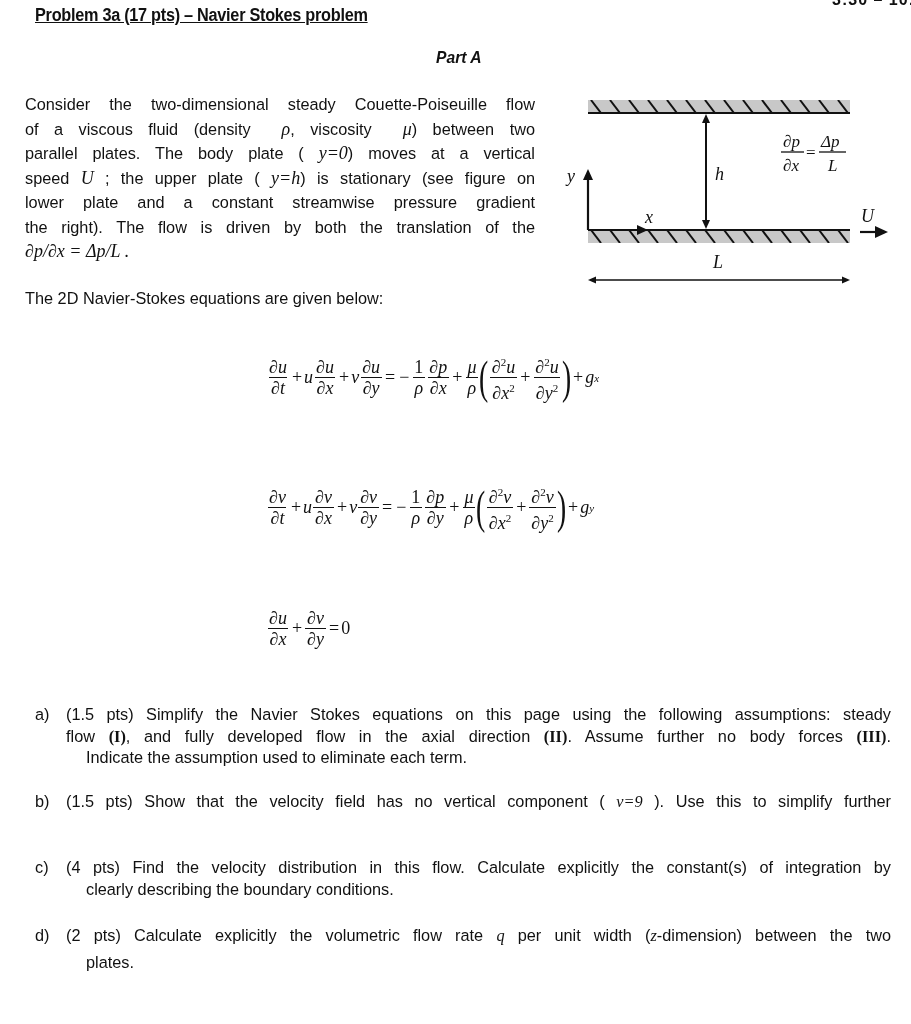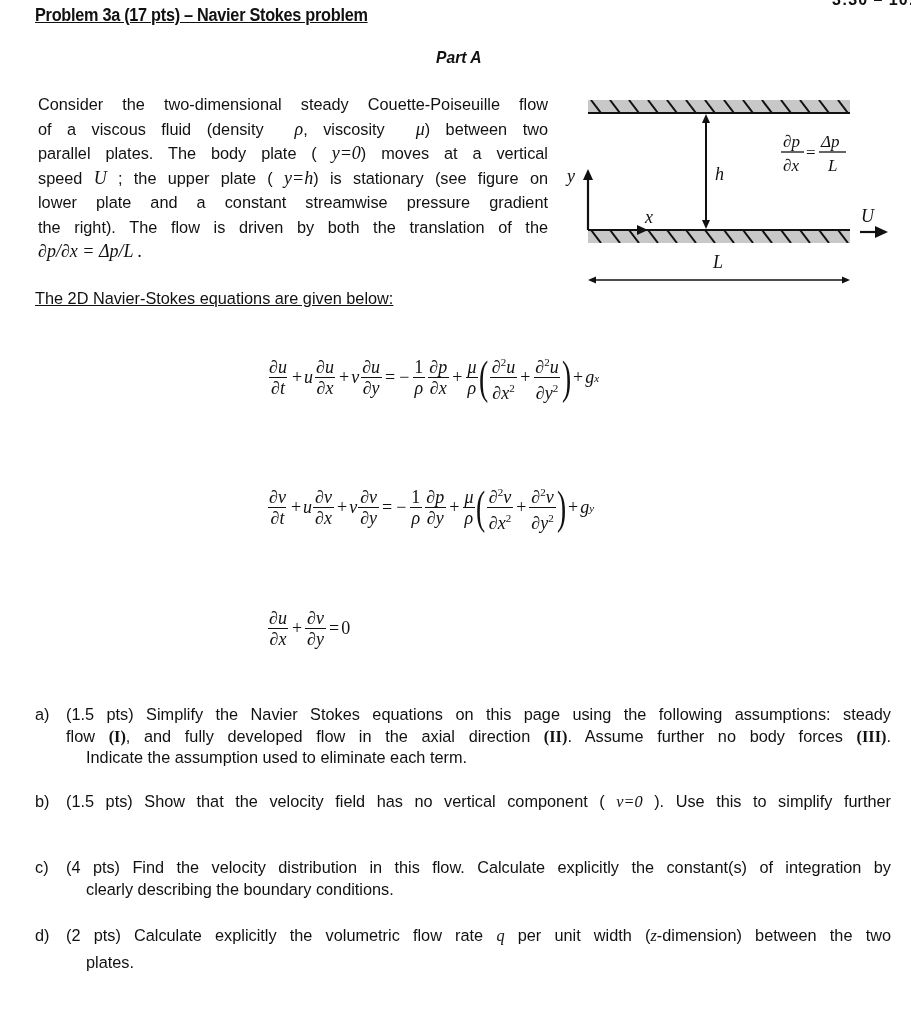--- a/index.html
+++ b/index.html
@@ -2,25 +2,25 @@
 <html><head>
 <meta charset="utf-8">
 <style>
   html, body { margin:0; padding:0; background:#ffffff; }
   body { width:911px; height:1024px; position:relative; overflow:hidden;
          font-family:"Liberation Sans", sans-serif; color:#111; }
   .abs { position:absolute; }
   .clipped-header { position:absolute; top:-9px; left:832px; font-size:16px; font-weight:bold; color:#111; white-space:nowrap; letter-spacing:1px; }
   .title { left:35px; top:5px; font-size:17.5px; font-weight:bold; text-decoration:underline; letter-spacing:-0.3px; transform:scaleX(0.93); transform-origin:left; white-space:nowrap; }
   .parttitle { left:436px; top:48px; font-size:17px; font-weight:bold; font-style:italic; transform:scaleX(0.92); transform-origin:left; }
-  .intro { left:38px; top:92px; width:510px; font-size:16.3px; line-height:24.5px; text-align:justify; }
+  .intro { left:25px; top:92px; width:510px; font-size:16.3px; line-height:24.5px; text-align:justify; }
   .intro .line { display:block; text-align-last:justify; height:24.5px; white-space:nowrap; }
   .intro .line.last { text-align-last:left; }
   .mvar { font-family:"Liberation Serif", serif; font-style:italic; font-size:18px; }
-  .given { left:35px; top:289px; font-size:16.3px;text-decoration:underline; }
+  .given { left:25px; top:289px; font-size:16.3px; }
   
   .eq { position:absolute; display:flex; align-items:center; font-family:"Liberation Serif", serif; font-size:18px; color:#111; }
   .frac { display:inline-flex; flex-direction:column; align-items:center; margin:0 1px; vertical-align:middle; }
   .frac .num { padding:0 2px; line-height:20px; font-style:italic; }
   .frac .den { padding:0 2px; line-height:20px; border-top:1.3px solid #111; font-style:italic; }
   .frac .up { font-style:normal; }
   .op { margin:0 2px; font-style:normal; }
   .it { font-style:italic; }
   .paren { font-size:46px; line-height:46px; font-weight:100; transform:scaleX(0.6); display:inline-block; margin:0 -3px; }
   sup { font-size:11px; vertical-align:7px; font-style:normal; }
@@ -263,21 +263,21 @@
   <span class="body">
     <span class="row"><span>(1.5 pts) Simplify the Navier Stokes equations </span><span class="u">on this page</span><span> using the following assumptions: steady</span></span>
     <span class="row"><span>flow </span><span class="rn">(I)</span><span>, and fully developed flow in the axial direction </span><span class="rn">(II)</span><span>. Assume further no body forces </span><span class="rn">(III)</span><span>.</span></span>
     <span class="row last">Indicate the assumption used to eliminate each term.</span>
   </span>
 </div>
 
 <div class="q" style="top:791px;">
   <span class="label">b)</span>
   <span class="body">
-    <span class="row"><span>(1.5 pts) Show that the velocity field has no vertical component ( </span><span class="sm">v=0</span><span> ). Use this to simplify further</span></span>
+    <span class="row"><span>(1.5 pts) Show that the velocity field has no vertical component ( </span><span class="sm">v=9</span><span> ). Use this to simplify further</span></span>
   </span>
 </div>
 
 <div class="q" style="top:857px;">
   <span class="label">c)</span>
   <span class="body">
     <span class="row"><span>(4 pts) Find the velocity distribution in this flow. Calculate </span><span class="u">explicitly</span><span> the constant(s) of integration by</span></span>
     <span class="row last">clearly describing the boundary conditions.</span>
   </span>
 </div>

